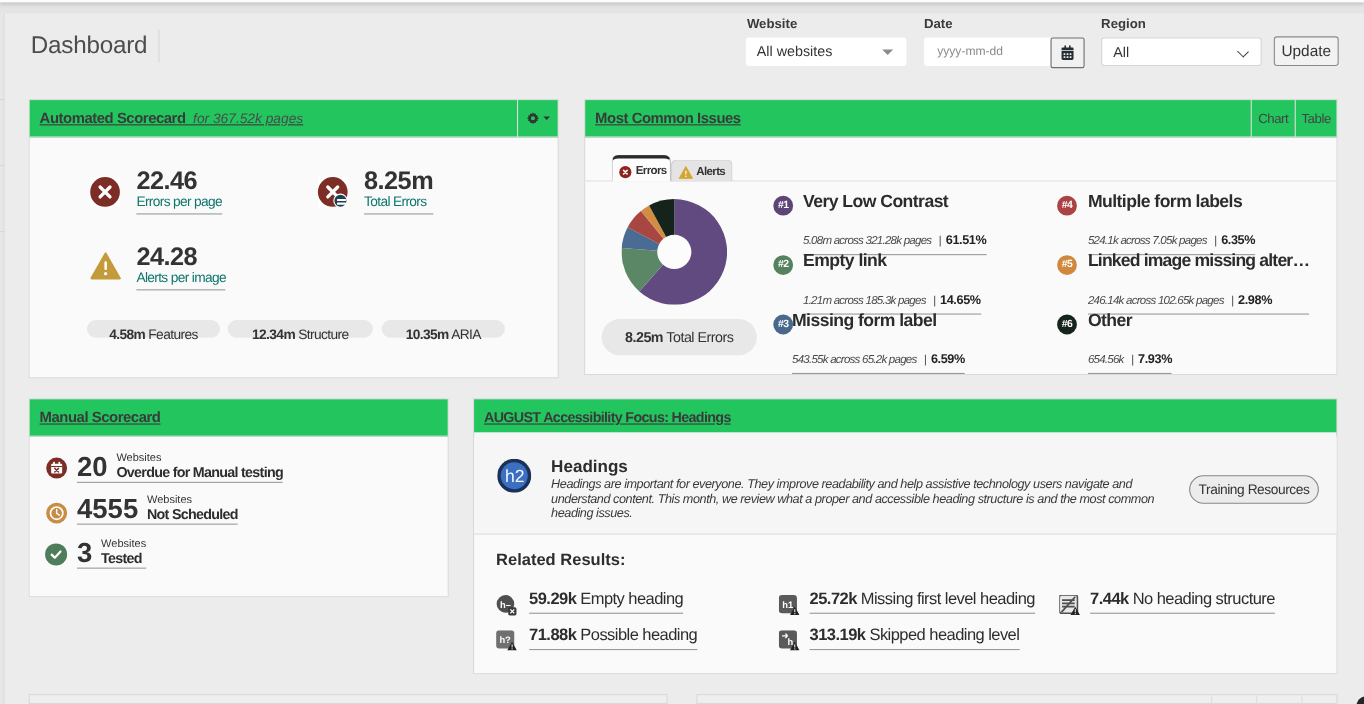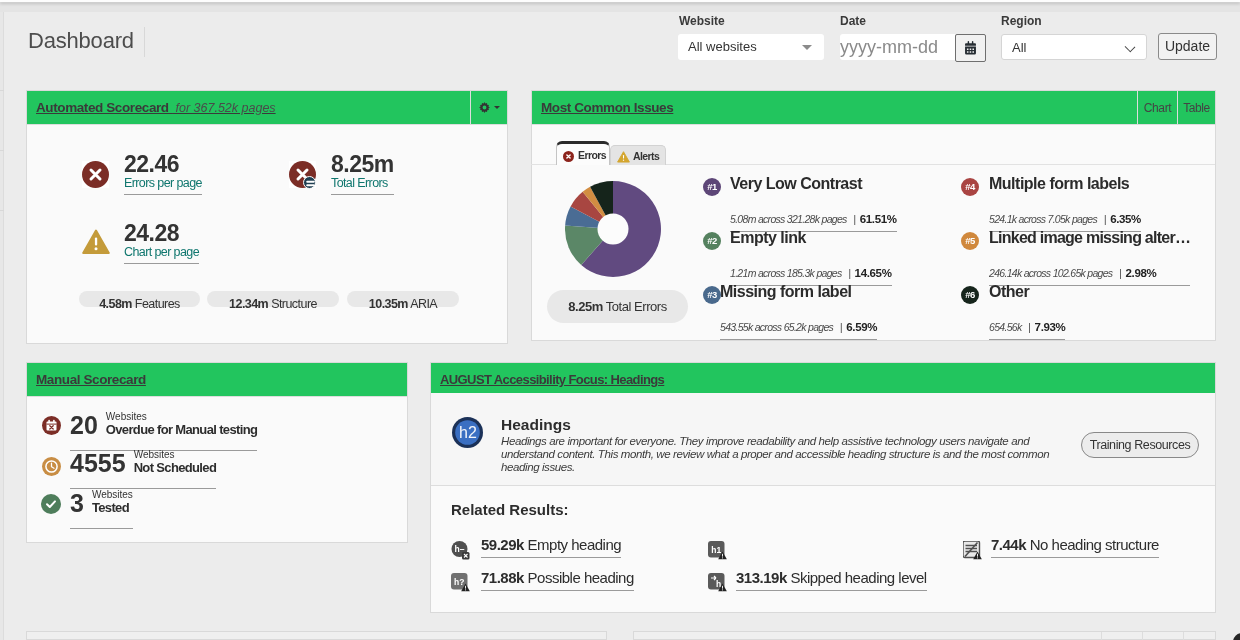--- a/index.html
+++ b/index.html
@@ -10,21 +10,21 @@
 .sidebar { position:absolute; left:0; top:12px; width:4px; height:628px; background:#e7e7e7; border-right:1px solid #dcdcdc; }
 .sidebar div { position:absolute; left:0; width:4px; height:1px; background:#d8d8d8; }
 
 .h1title { position:absolute; left:28px; top:28px; font-size:22px; color:#4d4d4d; letter-spacing:-0.2px; }
 .hsep { position:absolute; left:144px; top:27px; width:1px; height:30px; background:#d8d8d8; }
 
 .flabel { position:absolute; font-size:12px; font-weight:bold; color:#3a3a3a; }
 .selbox { position:absolute; top:34px; height:26px; background:#fff; border-radius:3px; font-size:13px; color:#333; line-height:26px; padding-left:10px; }
 .selbox .caret { position:absolute; right:12px; top:11px; width:0; height:0; border-left:5px solid transparent; border-right:5px solid transparent; border-top:5px solid #8b8b8b; }
 .selbox .chev { position:absolute; right:12px; top:8px; width:8px; height:8px; border-right:1.6px solid #444; border-bottom:1.6px solid #444; transform:rotate(45deg) scaleY(0.9); }
-.dateinput { position:absolute; left:840px; top:34px; width:115px; height:26px; background:#fff; border-radius:3px 0 0 3px; font-size:18px; color:#8a8a8a; line-height:26px; }
+.dateinput { position:absolute; left:840px; top:34px; width:115px; height:26px; background:#fff; border-radius:3px 0 0 3px; font-size:11px; color:#8a8a8a; line-height:26px; padding-left:12px; }
 .calbtn { position:absolute; left:955px; top:33.5px; width:31px; height:28px; background:#f1f1f1; border:1.5px solid #6f6f6f; border-radius:2px; text-align:center; }
 .updbtn { position:absolute; left:1158px; top:33px; width:59px; height:27px; background:#f2f2f2; border:1px solid #8a8a8a; border-radius:3px; font-size:14px; color:#333; text-align:center; line-height:25px; }
 
 .card { position:absolute; background:#fafafa; border:1px solid #d9d9d9; }
 .chead { height:34px; background:#22c55e; border-bottom:1px solid #ddd; font-size:13.5px; font-weight:bold; color:#3a3a3a; line-height:34px; padding-left:9px; position:relative; letter-spacing:-0.4px;text-decoration:underline; }
 .chead i.sub { font-weight:normal; font-style:italic; font-size:12.5px; color:#4a4a4a; letter-spacing:0; }
 
 
 #card1 { left:26px; top:90px; width:482px; height:254px; }
 #card1 .gear { position:absolute; right:0; top:0; width:37px; height:34px; border-left:1px solid #ddd; color:#444; }
@@ -47,21 +47,21 @@
 
 .badge { position:absolute; width:18px; height:18px; border-radius:50%; color:#fff; font-size:9.5px; font-weight:bold; text-align:center; line-height:18.5px; letter-spacing:-0.5px; }
 .issue { position:absolute; }
 .ittl { font-size:16px; font-weight:bold; color:#2b2b2b; line-height:1.15; white-space:nowrap; letter-spacing:-0.5px; }
 .isub { font-size:10.5px; font-style:italic; color:#4a4a4a; white-space:nowrap; letter-spacing:-0.7px; margin-top:20px; }
 .isub b { font-style:normal; color:#222; font-size:11.5px; letter-spacing:-0.35px; }
 .iund { display:inline-block; border-bottom:1px solid #9a9a9a; padding-bottom:6px; }
 
 
 #card3 { left:26px; top:362px; width:382px; height:181px; }
-.mrow { position:absolute; border-bottom:1px solid #9a9a9a; padding-bottom:12px; }
+.mrow { position:absolute; border-bottom:1px solid #9a9a9a; padding-bottom:0px; }
 .mrnum { font-size:25px; font-weight:bold; color:#333; line-height:1; vertical-align:top; }
 .mrlab { display:inline-block; margin-left:8px; vertical-align:top; margin-top:-2px; }
 .mrs { display:block; font-size:10px; color:#333; }
 .mrlab b { display:block; font-size:13px; color:#2d2d2d; margin-top:0px; letter-spacing:-0.65px; }
 
 #card4 { left:430px; top:362px; width:786px; height:251px; }
 .ricon { position:absolute; }
 .ritem { position:absolute; font-size:15px; color:#2d2d2d; border-bottom:1px solid #9a9a9a; padding-bottom:4px; letter-spacing:-0.5px; }
 
 
@@ -128,21 +128,21 @@
   </div>
 
   <div style="position:absolute; left:55px; top:138px;">
     <svg width="28" height="26" viewBox="0 0 28 26">
         <path d="M14 1.5 L26.8 24 L1.2 24 Z" fill="#c49b3a" stroke="#c49b3a" stroke-width="2" stroke-linejoin="round"></path>
         <rect x="12.9" y="8.5" width="2.3" height="8" rx="1.1" fill="#fff"></rect>
         <circle cx="14" cy="19.8" r="1.5" fill="#fff"></circle>
       </svg>
   </div>
   <div class="metric" style="left:97px; top:131px;">
-    <div class="munder"><div class="mnum">24.28</div><div class="mlabel">Chart per page</div></div>
+    <div class="munder"><div class="mnum">24.28</div><div class="mlabel">Alerts per image</div></div>
   </div>
 
   <div class="pill" style="left:52px; top:200px; width:121px;"><b>4.58m</b> Features</div>
   <div class="pill" style="left:180px; top:200px; width:132px;"><b>12.34m</b> Structure</div>
   <div class="pill" style="left:320px; top:200px; width:112px;"><b>10.35m</b> ARIA</div>
 </div>
 
 <div class="card" id="card2">
   <div class="chead">Most Common Issues
     <div class="hbtn" style="right:38px; width:40px;">Chart</div>
@@ -245,20 +245,21 @@
         <path d="M13 13 L16.5 16.5 M16.5 13 L13 16.5" stroke="#fff" stroke-width="1.1"></path>
       </svg></div>
   <div class="ritem" style="left:50px; top:173px;"><b>59.29k</b> Empty heading</div>
   <div class="ricon" style="left:277px; top:178px;"><svg width="19" height="19" viewBox="0 0 19 19">
         <rect x="0" y="0" width="16.5" height="16.5" rx="3" fill="#5a5a5a"></rect>
         <text x="8.2" y="11.6" font-family="Liberation Sans, sans-serif" font-size="8.5" fill="#fff" text-anchor="middle" font-weight="bold">h1</text>
         <path d="M14.5 10.5 L18.8 18.2 L10.2 18.2 Z" fill="#222"></path>
         <rect x="14.1" y="12.8" width="0.9" height="2.8" fill="#fff"></rect>
         <rect x="14.1" y="16.4" width="0.9" height="1" fill="#fff"></rect>
       </svg></div>
+  <div class="ritem" style="left:305px; top:173px;"><b>25.72k</b> Missing first level heading</div>
   <div class="ricon" style="left:532px; top:178px;"><svg width="19" height="19" viewBox="0 0 19 19">
         <rect x="0" y="0" width="16.5" height="16.5" rx="2" fill="#e8e8e8" stroke="#4f4f4f" stroke-width="1.4"></rect>
         <path d="M2.5 4.5 H14 M2.5 7.5 H14 M2.5 10.5 H14" stroke="#4f4f4f" stroke-width="1.6"></path>
         <path d="M14.5 1.5 L2 15.5" stroke="#4f4f4f" stroke-width="1.6"></path>
         <path d="M14.5 10.5 L18.8 18.2 L10.2 18.2 Z" fill="#222"></path>
         <rect x="14.1" y="12.8" width="0.9" height="2.8" fill="#fff"></rect>
         <rect x="14.1" y="16.4" width="0.9" height="1" fill="#fff"></rect>
       </svg></div>
   <div class="ritem" style="left:560px; top:173px;"><b>7.44k</b> No heading structure</div>
 

